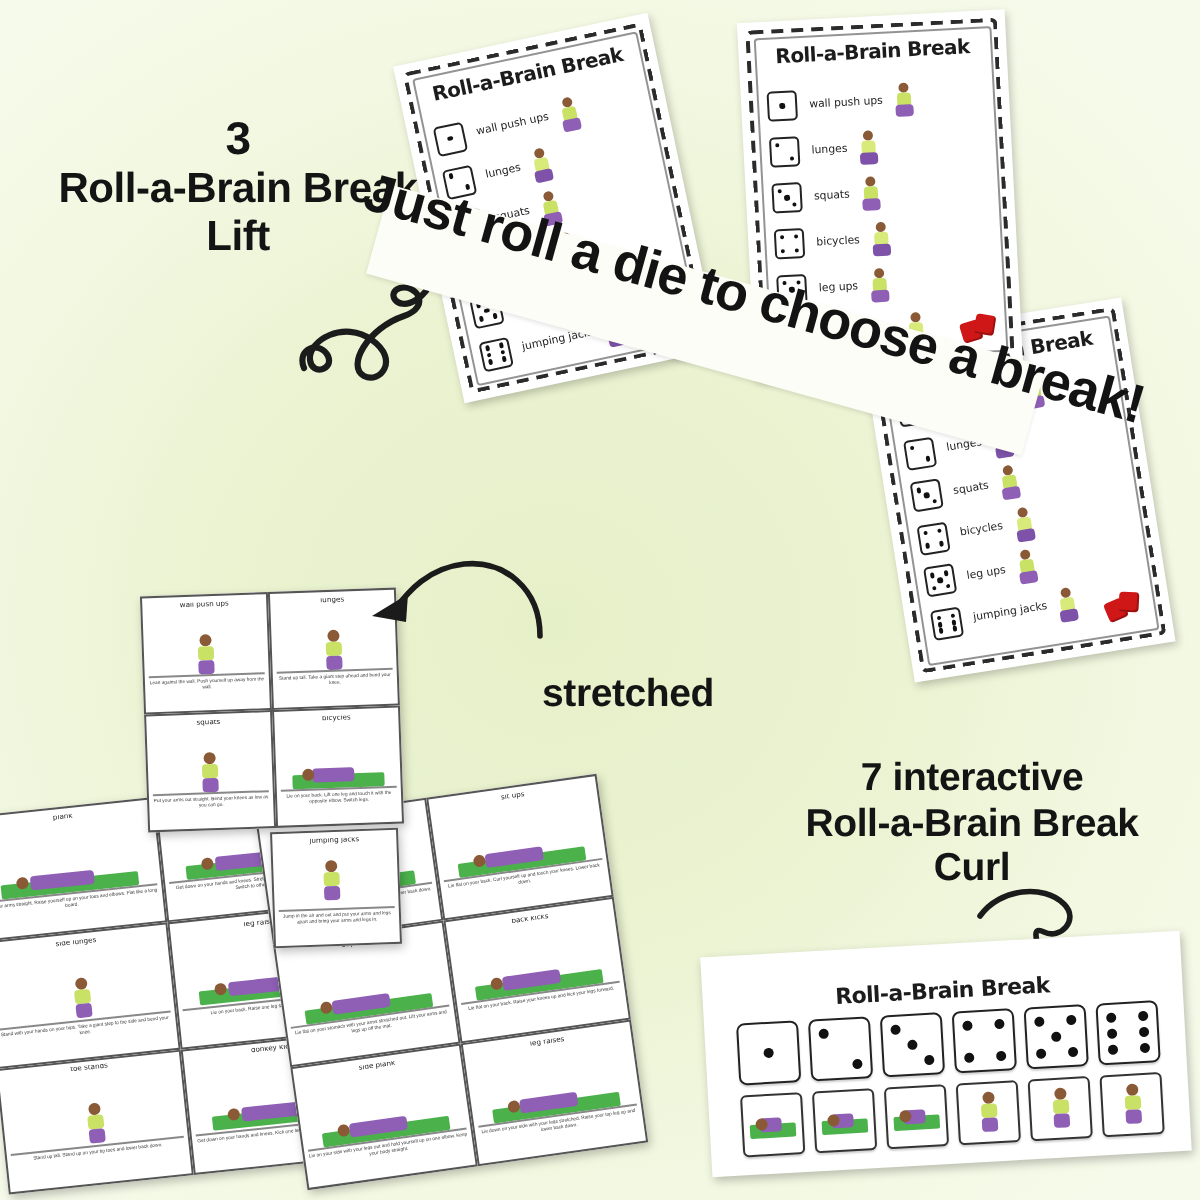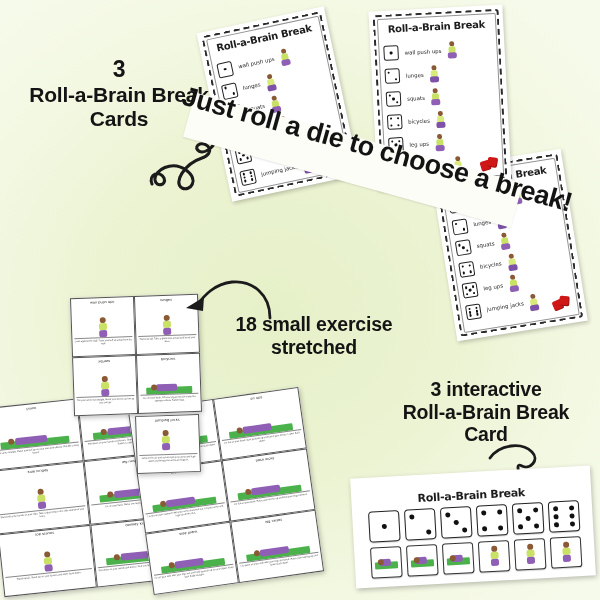--- a/index.html
+++ b/index.html
@@ -142,21 +142,21 @@
   .doodle{position:absolute;pointer-events:none;}
 </style>
 </head>
 <body>
 
 <div id="stage">
 
   <div class="headline" id="h-cards">
     <span class="big">3</span>
     <span>Roll-a-Brain Break</span><br>
-    <span>Cards</span>
+    <span>Lift</span>
   </div>
 
   <svg class="doodle" style="left:146px;top:118px;" width="96" height="84" viewBox="0 0 96 84">
     <path d="M6,66 C2,56 14,52 18,60 C21,67 10,70 9,62 C8,52 26,42 40,52
              C54,62 44,74 36,70 C27,65 38,46 56,40 C70,35 62,24 54,26
              C47,28 52,38 62,32 C70,27 72,18 68,10" fill="none" stroke="#1b1b1b" stroke-width="3.1" stroke-linecap="round"></path>
     <path d="M59,6 L70,8 L66,19 Z" fill="#1b1b1b"></path>
   </svg>
 
   <div class="card bigcard" style="left:443px;top:158px;transform:rotate(-9deg);width:132px;height:174px;">
@@ -633,28 +633,28 @@
         </div>
     </div>
   </div>
 
   <svg class="doodle" style="left:178px;top:278px;" width="98" height="48" viewBox="0 0 98 48">
     <path d="M92,40 C92,16 74,2 54,4 C36,6 26,18 20,26" fill="none" stroke="#1b1b1b" stroke-width="2.8" stroke-linecap="round"></path>
     <path d="M8,30 L26,19 L25,33 Z" fill="#1b1b1b"></path>
   </svg>
 
   <div class="headline" id="h-flash">
-    <span>18 small exercise</span><br>
+    <br>
     <span>stretched</span>
   </div>
 
   <div class="headline" id="h-inter">
-    <span>3 interactive</span><br>
+    <span>7 interactive</span><br>
     <span>Roll-a-Brain Break</span><br>
-    <span>Card</span>
+    <span>Curl</span>
   </div>
 
   <svg class="doodle" style="left:486px;top:440px;" width="68" height="58" viewBox="0 0 68 58">
     <path d="M4,18 C14,4 36,2 46,12 C54,20 44,30 36,26 C28,22 34,34 36,44" fill="none" stroke="#1b1b1b" stroke-width="2.8" stroke-linecap="round"></path>
     <path d="M28,40 L44,40 L36,54 Z" fill="#1b1b1b"></path>
   </svg>
 
   <div id="inter-card">
     <div class="frame"></div>
     <div class="card-title" id="inter-title">Roll-a-Brain Break</div>

